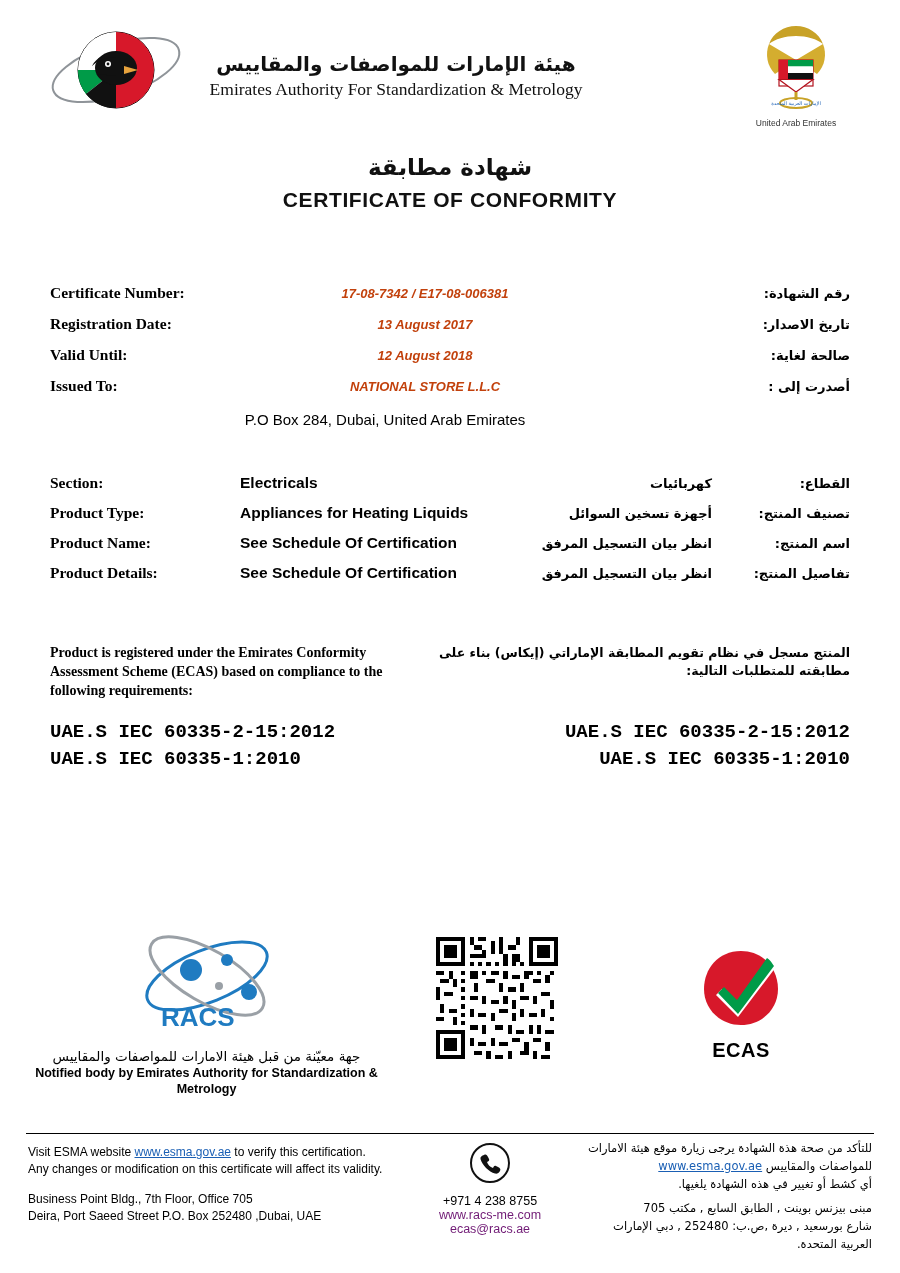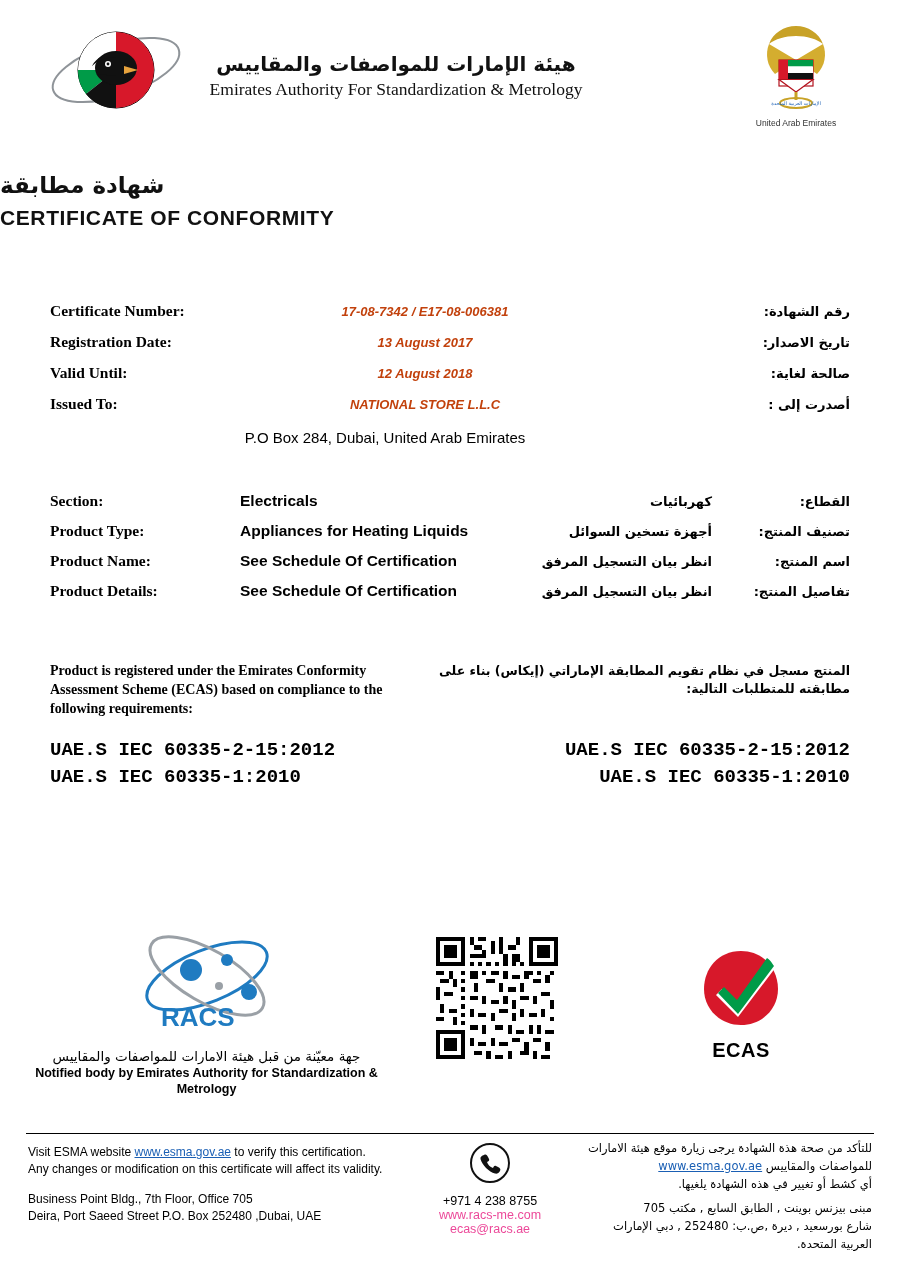--- a/index.html
+++ b/index.html
@@ -42,21 +42,21 @@
 
   .uae-emblem { position: absolute; right: 54px; top: 20px; width: 100px; text-align: center; }
   .uae-emblem .caption {
     font-size: 8.5px;
     color: #333;
     margin-top: 2px;
     font-family: "Liberation Sans", sans-serif;
   }
 
   
-  .doc-title { text-align: left; margin-top: 22px; }
+  .doc-title { text-align: center; margin-top: 4px; }
   .doc-title .ar {
     font-family: "DejaVu Sans", sans-serif;
     font-size: 23px;
     font-weight: bold;
     direction: rtl;
     letter-spacing: 2px;
     color: #111;
   }
   .doc-title .en {
     font-family: "Liberation Sans", sans-serif;
@@ -212,21 +212,21 @@
 
   .foot-mid { position: absolute; left: 400px; top: 2px; width: 180px; text-align: center; }
   .foot-mid .phone {
     font-family: "Liberation Sans", sans-serif;
     font-size: 12.5px;
     margin-top: 6px;
   }
   .foot-mid .web {
     font-family: "Liberation Sans", sans-serif;
     font-size: 12.5px;
-    color: #ec4899;
+    color: #701a75;
   }
 
   .foot-right {
     position: absolute;
     right: 28px;
     top: 0px;
     width: 300px;
     direction: rtl;
     text-align: right;
     font-family: "DejaVu Sans", sans-serif;

